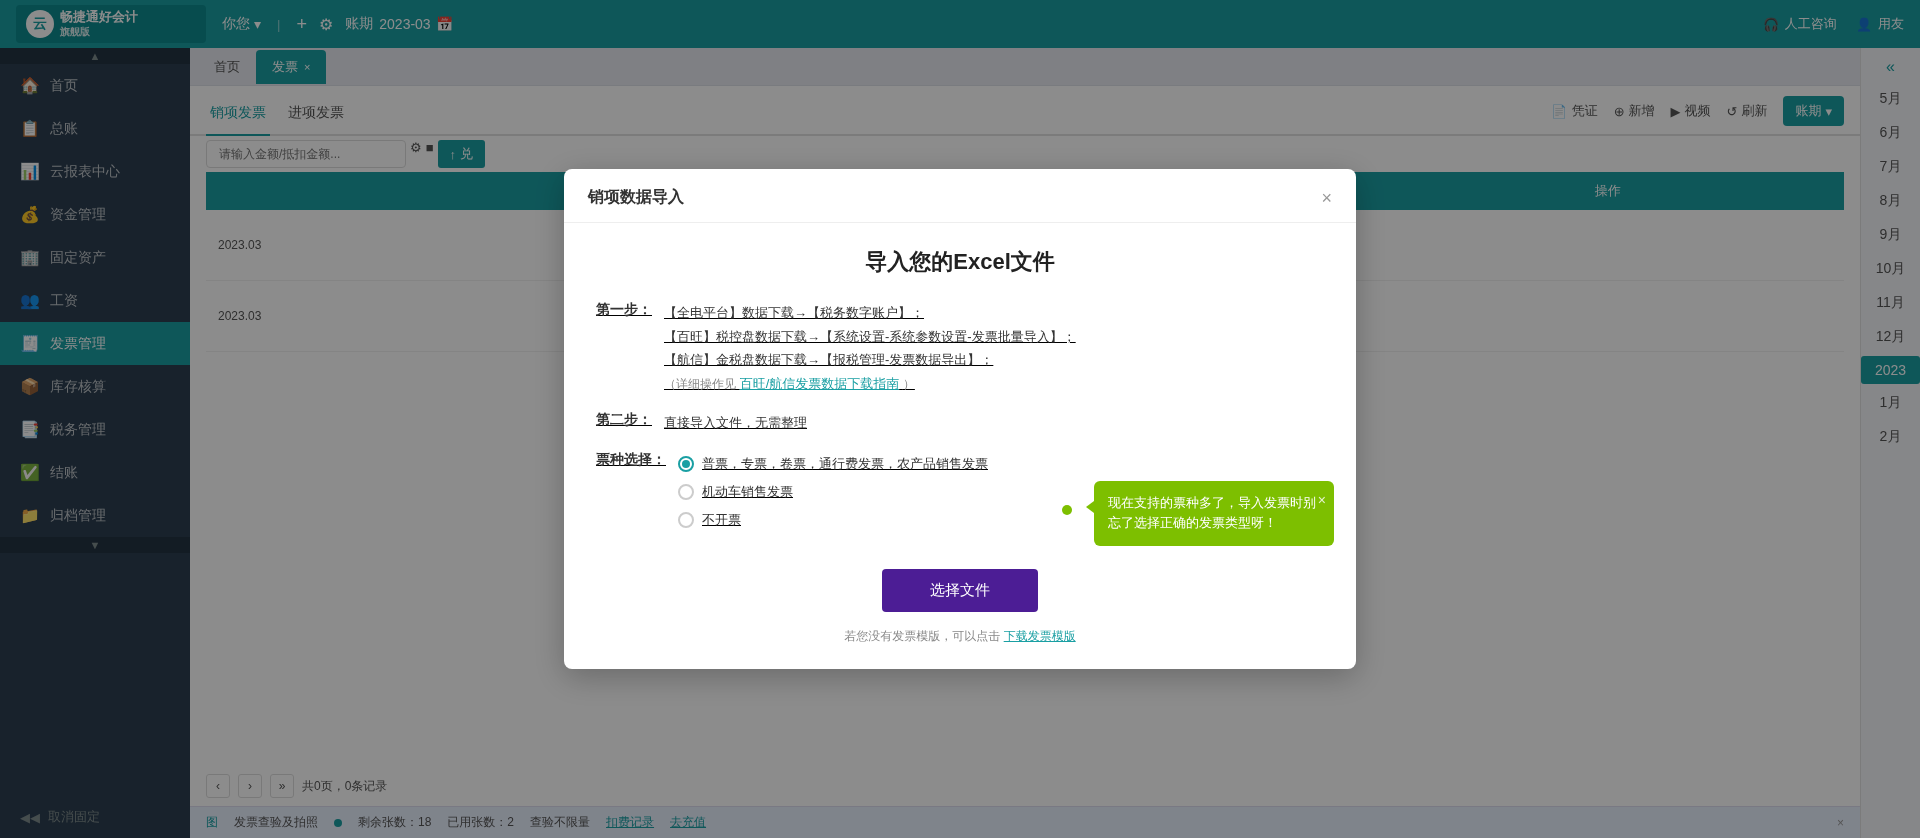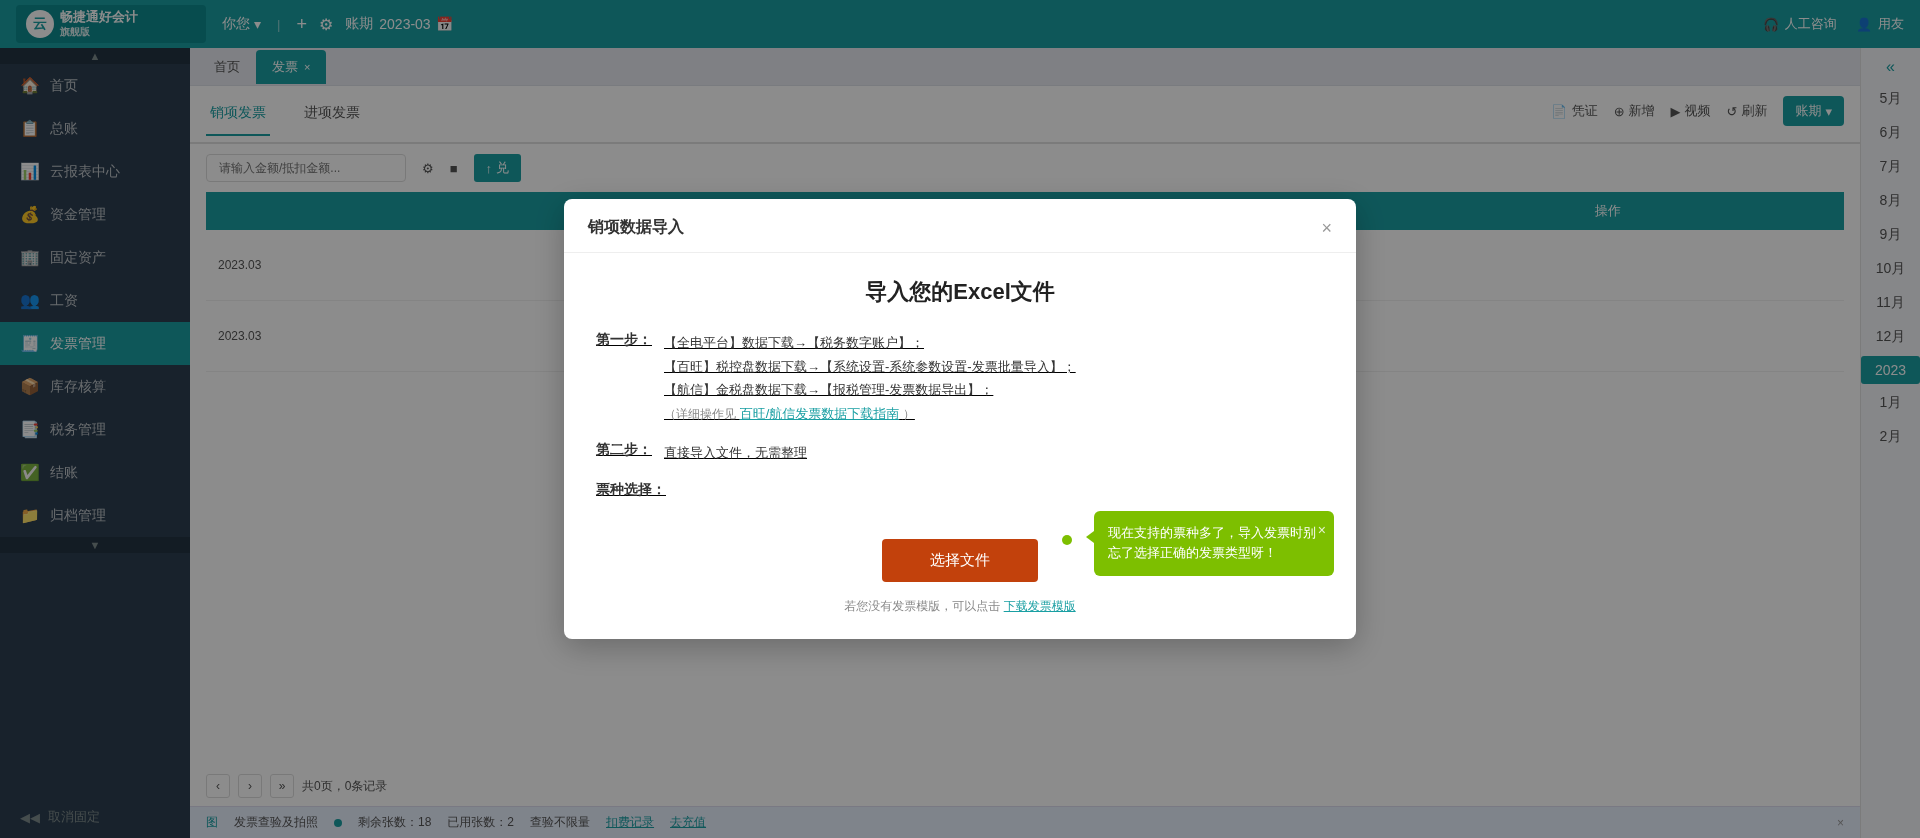--- a/index.html
+++ b/index.html
@@ -135,42 +135,42 @@
 
     
     .invoice-page {
       flex: 1;
       background: white;
       display: flex;
       flex-direction: column;
     }
     .invoice-subtabs {
       display: flex;
-      padding: 10px 16px 8px;
-      gap: 30px;
+      padding: 10px 16px 0;
+      gap: 14px;
       border-bottom: 2px solid #e0e0e0;
     }
     .invoice-subtab {
       padding: 8px 4px;
       font-size: 14px;
       color: #555;
       cursor: pointer;
       border-bottom: 2px solid transparent;
       margin-bottom: -2px;
     }
     .invoice-subtab.active {
       color: #1a9fa3;
       border-bottom-color: #1a9fa3;
     }
 
     .invoice-toolbar {
       display: flex;
-      align-items: center;
-      padding: 10px 16px;
-      gap: 16px;
+      align-items: flex-start;
+      padding: 4px 16px;
+      gap: 4px;
     }
     .search-input {
       border: 1px solid #ddd;
       border-radius: 4px;
       padding: 6px 12px;
       width: 200px;
       font-size: 12px;
       color: #999;
       outline: none;
     }
@@ -374,21 +374,21 @@
       width: 8px; height: 8px;
       border-radius: 50%;
       background: #1a9fa3;
     }
 
     .modal-footer {
       text-align: center;
       padding: 0 32px 24px;
     }
     .select-file-btn {
-      background: #c2410c;
+      background: #4c1d95;
       color: white;
       border: none;
       border-radius: 4px;
       padding: 12px 48px;
       font-size: 15px;
       cursor: pointer;
       font-family: inherit;
     }
     .modal-bottom-note {
       margin-top: 16px;
@@ -723,20 +723,36 @@
 
       <div class="step-row" style="margin-top:16px;">
         <span class="step-label">第二步：</span>
         <div class="step-content">
           <span>直接导入文件，无需整理</span>
         </div>
       </div>
 
       <div class="step-row" style="margin-top:16px; position:relative;">
         <span class="step-label">票种选择：</span>
+        <div class="radio-group">
+          <label class="radio-item">
+            <div class="radio-circle checked">
+              <div></div>
+            </div>
+            <span>普票，专票，卷票，通行费发票，农产品销售发票</span>
+          </label>
+          <label class="radio-item">
+            <div class="radio-circle"></div>
+            <span>机动车销售发票</span>
+          </label>
+          <label class="radio-item">
+            <div class="radio-circle"></div>
+            <span>不开票</span>
+          </label>
+        </div>
 
         <div class="tooltip-bubble" style="position:absolute; right:-10px; top:30px; width:240px;">
           <span class="tooltip-close">×</span>
           <div class="tooltip-dot"></div>
           <span>现在支持的票种多了，导入发票时别忘了选择正确的发票类型呀！</span>
         </div>
       </div>
     </div>
 
     <div class="modal-footer">

